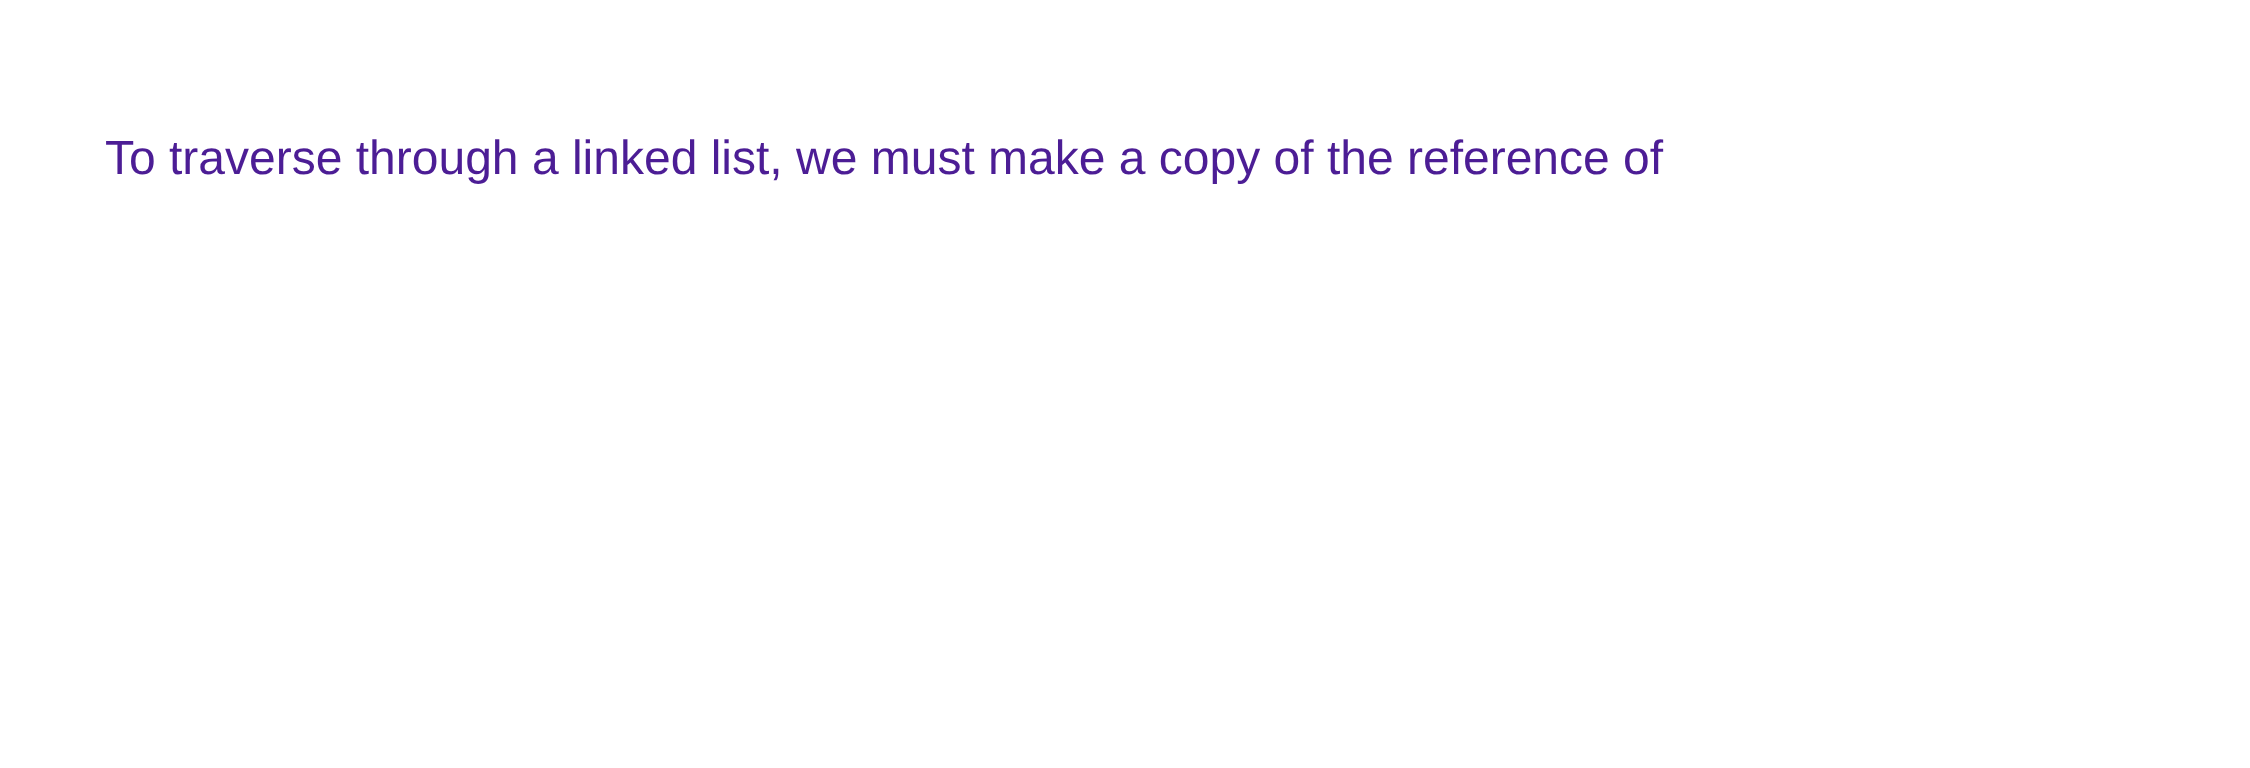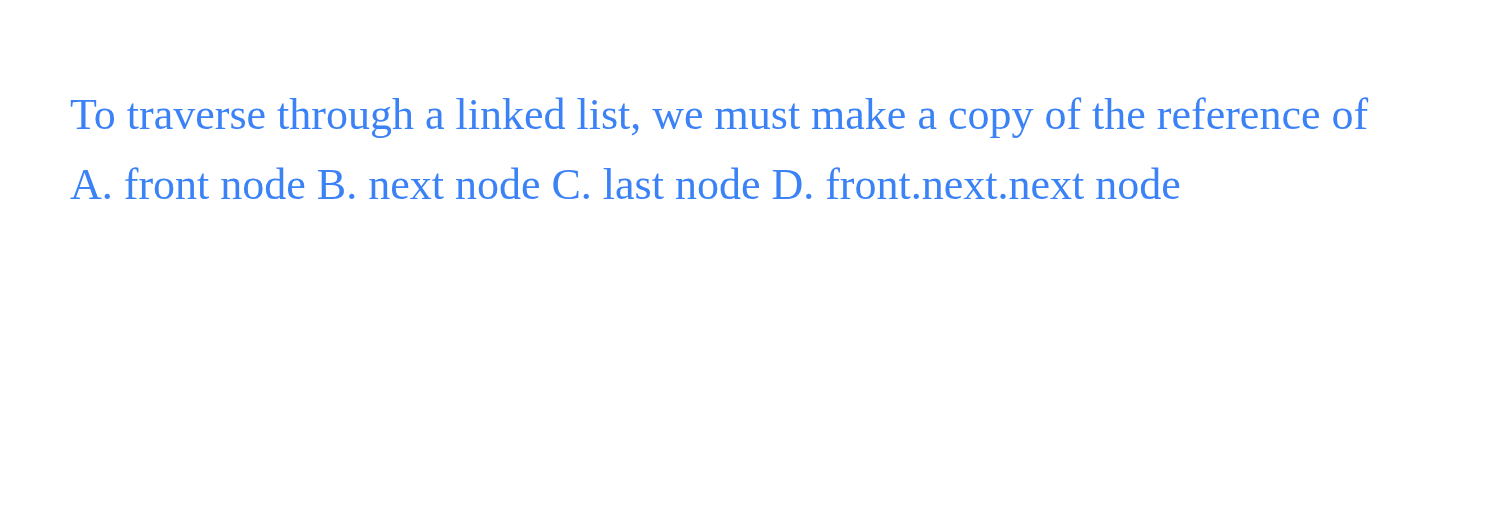--- a/index.html
+++ b/index.html
@@ -8,32 +8,30 @@
       box-sizing: border-box;
     }
     body {
       width: 1500px;
       height: 512px;
       background: #ffffff;
       font-family: -apple-system, BlinkMacSystemFont, "Segoe UI", Helvetica, Arial, sans-serif;
       padding: 80px 70px;
     }
     .question-container {
-      color: #3b82f6;
-      font-size: 44px;
+      color: #4c1d95;
+      font-size: 32px;
       line-height: 1.6;
       font-weight: 400;
-      font-family: Liberation Serif, serif;
     }
     .question-text {
       display: block;
     }
     .options-text {
       display: block;
     }
   </style>
 </head>
 <body>
 
 <div class="question-container">
   <span class="question-text">To traverse through a linked list, we must make a copy of the reference of</span>
-  <span class="options-text">A. front node B. next node C. last node D. front.next.next node</span>
 </div>
 
 </body></html>

